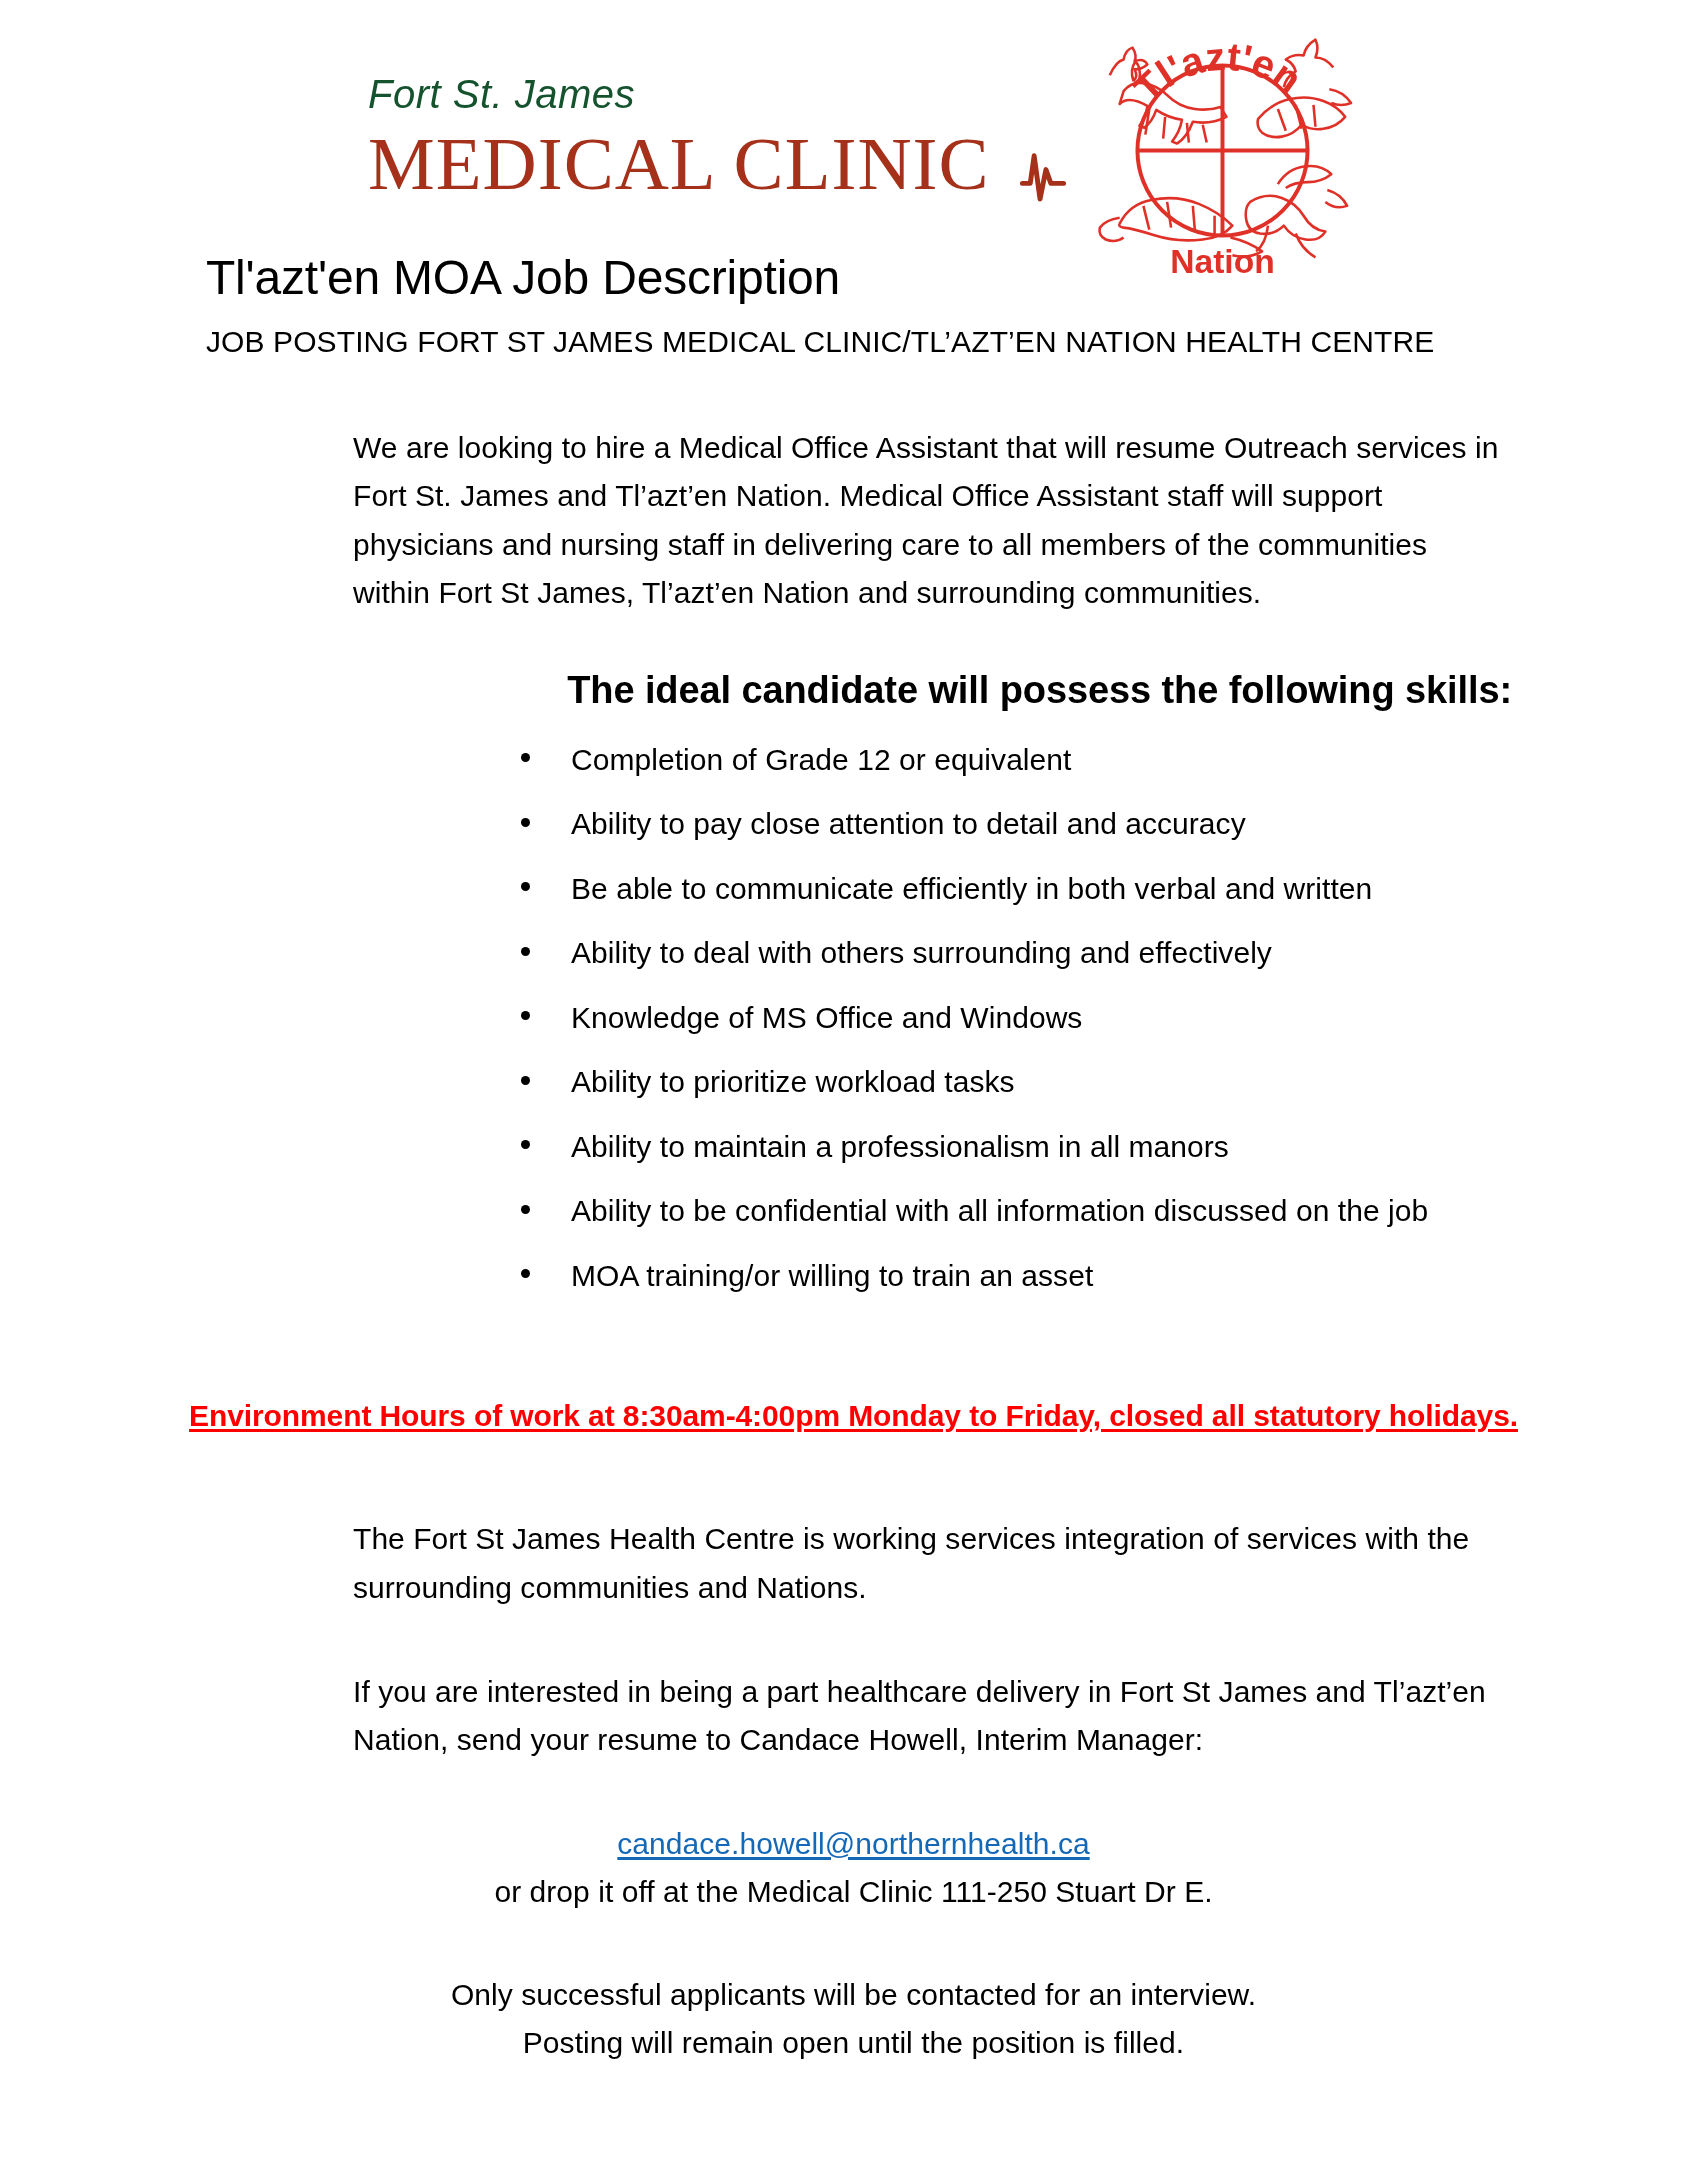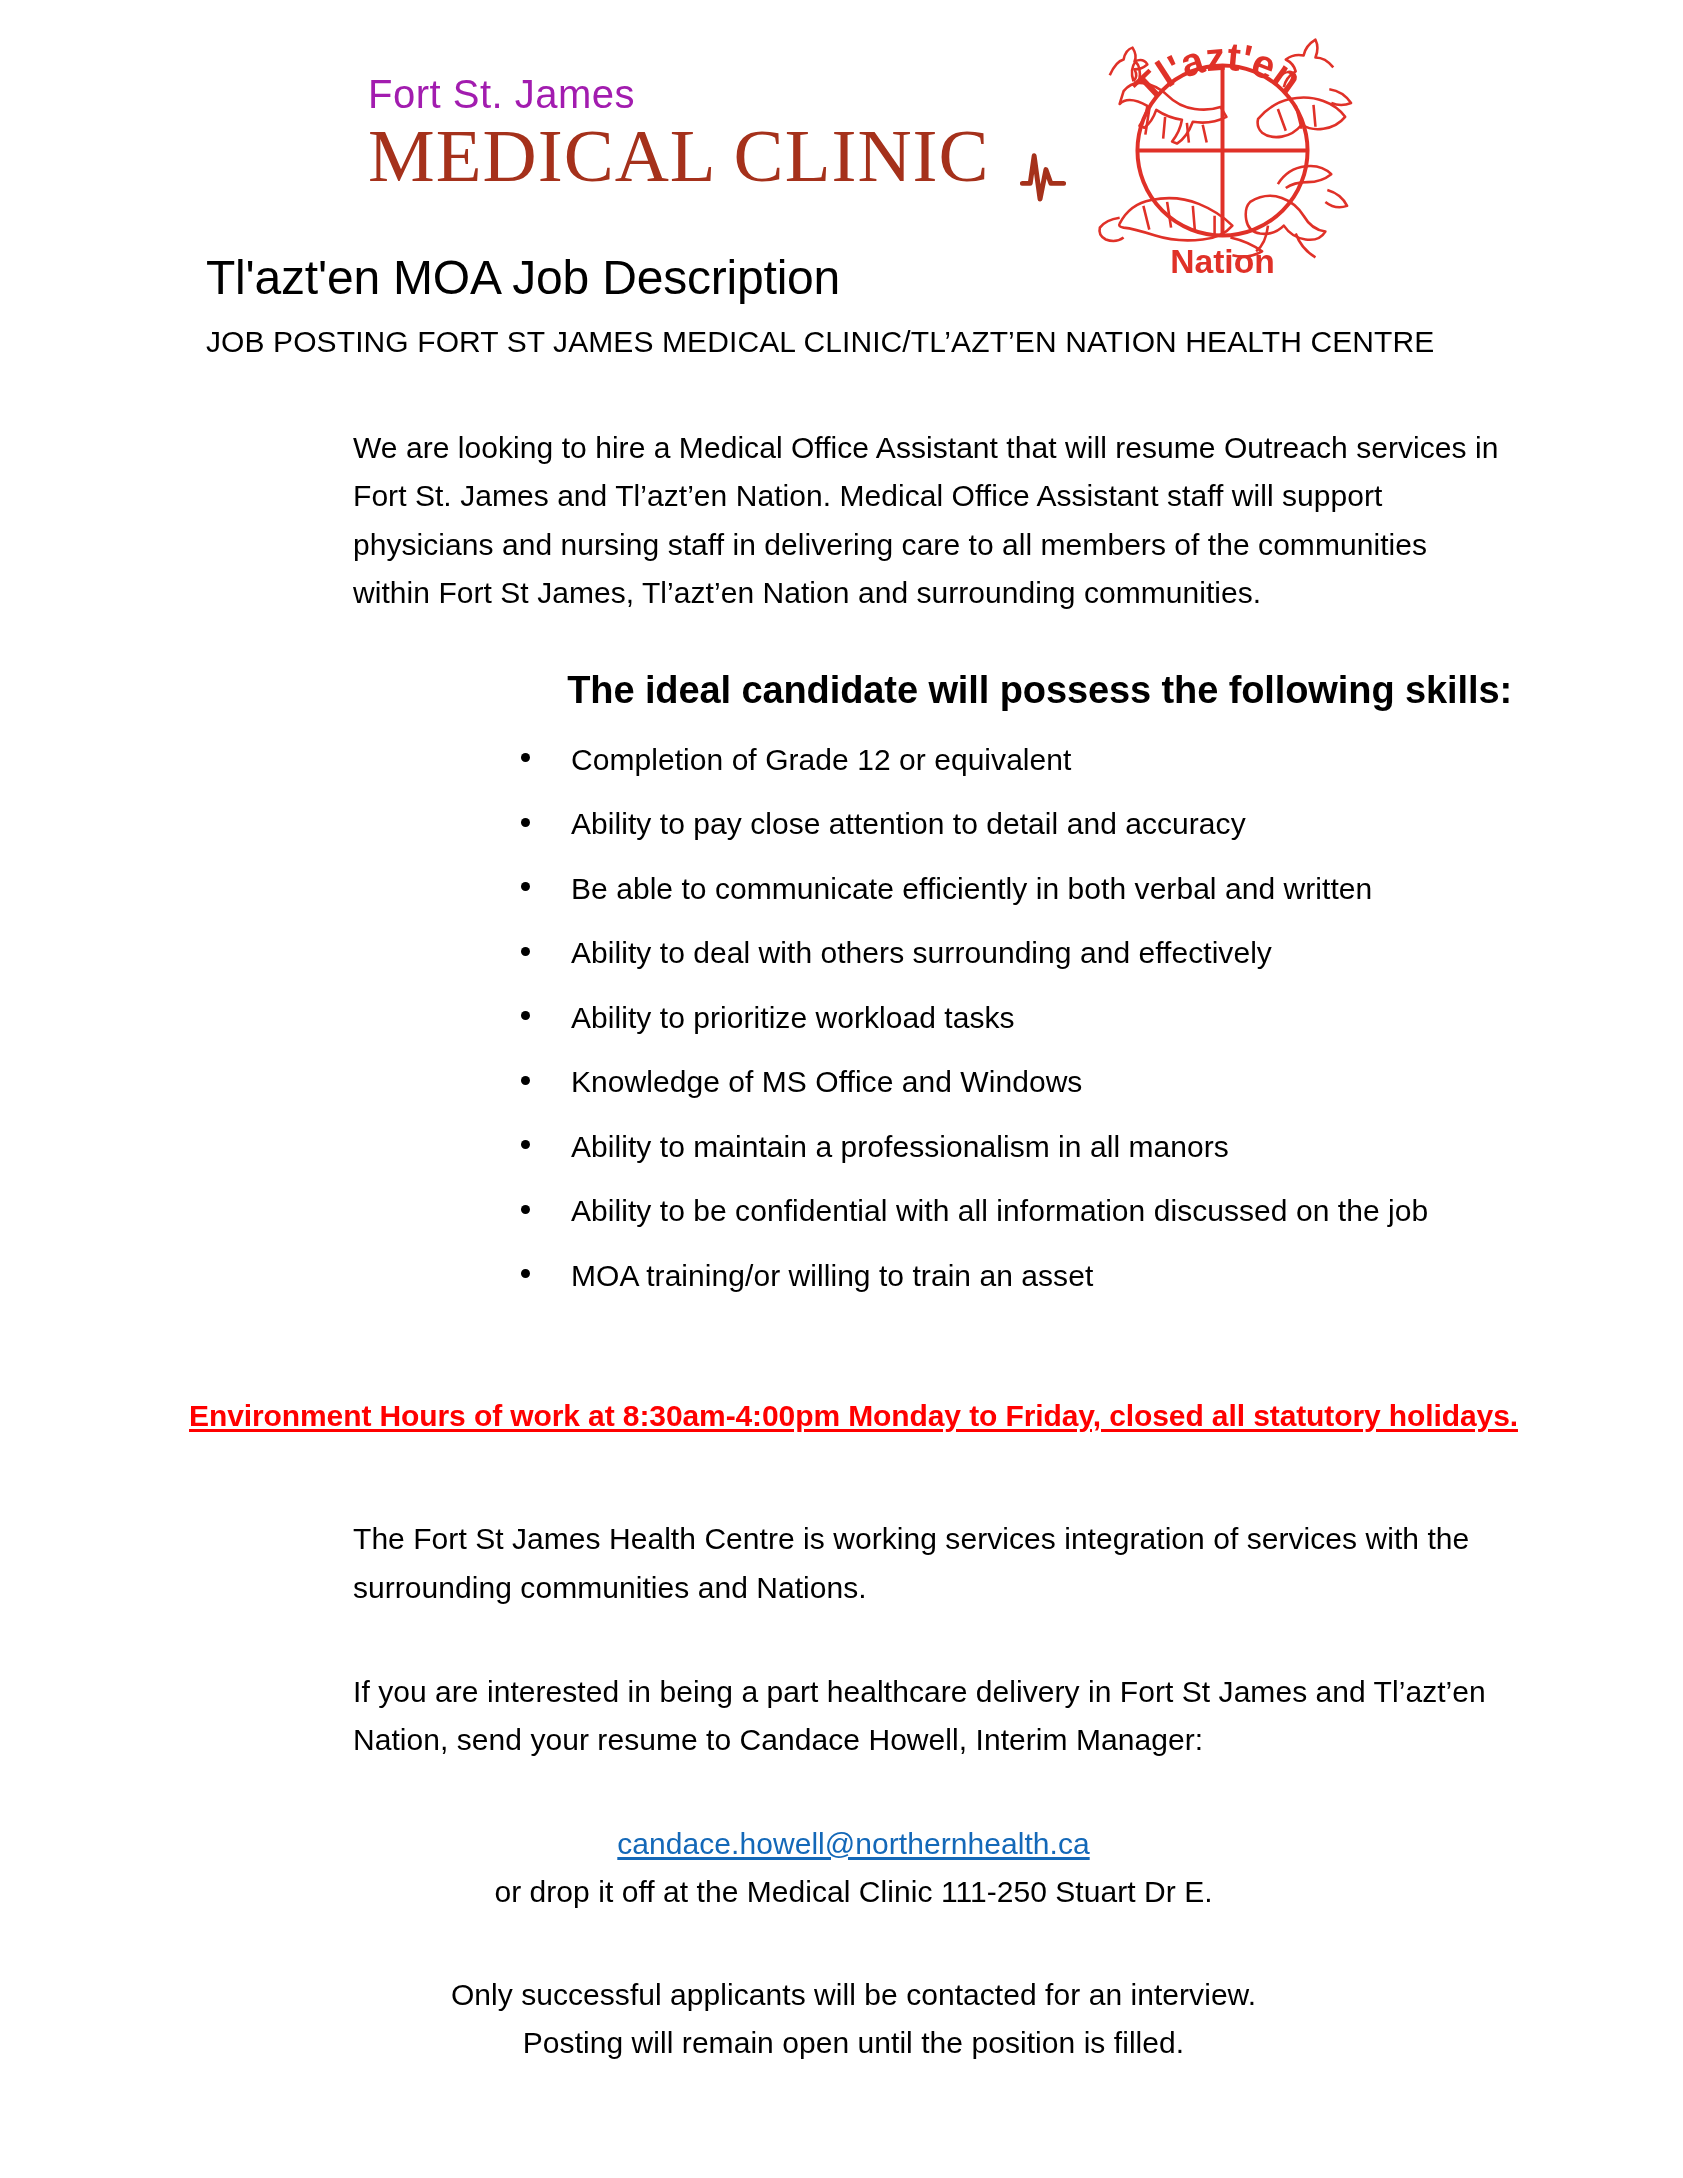--- a/index.html
+++ b/index.html
@@ -33,24 +33,25 @@
   .clinic-wordmark {
     position: absolute;
     left: 368px;
     top: 74px;
     width: 713px;
   }
   .clinic-line1 {
     font-family: "Liberation Sans", sans-serif;
     font-size: 40px;
     letter-spacing: 0.5px;
-    color: #a21caf;
+    color: #14532d;
     line-height: 1;
-    margin-bottom: 4px;
+    margin-bottom: 12px;
     font-weight: 400;
+    font-style: italic;
   }
   .clinic-line2 {
     font-family: "Liberation Serif", serif;
     font-size: 75px;
     letter-spacing: 1px;
     color: #a5311b;
     line-height: 1.02;
     font-weight: 400;
     white-space: nowrap;
   }
@@ -286,25 +287,25 @@
         <li>
           <span class="bullet-dot"></span>
           <span>Be able to communicate efficiently in both verbal and written</span>
         </li>
         <li>
           <span class="bullet-dot"></span>
           <span>Ability to deal with others surrounding and effectively</span>
         </li>
         <li>
           <span class="bullet-dot"></span>
+          <span>Knowledge of MS Office and Windows</span>
+        </li>
+        <li>
+          <span class="bullet-dot"></span>
           <span>Ability to prioritize workload tasks</span>
-        </li>
-        <li>
-          <span class="bullet-dot"></span>
-          <span>Knowledge of MS Office and Windows</span>
         </li>
         <li>
           <span class="bullet-dot"></span>
           <span>Ability to maintain a professionalism in all manors</span>
         </li>
         <li>
           <span class="bullet-dot"></span>
           <span>Ability to be confidential with all information discussed on the job</span>
         </li>
         <li>

